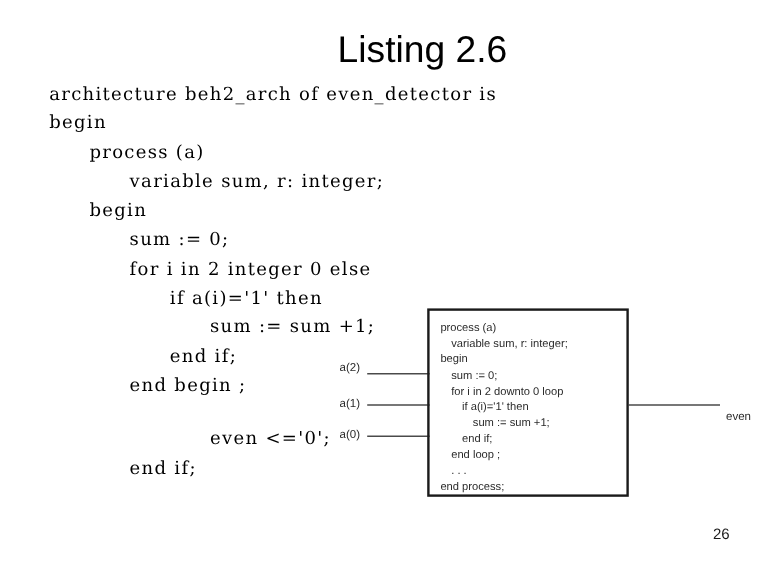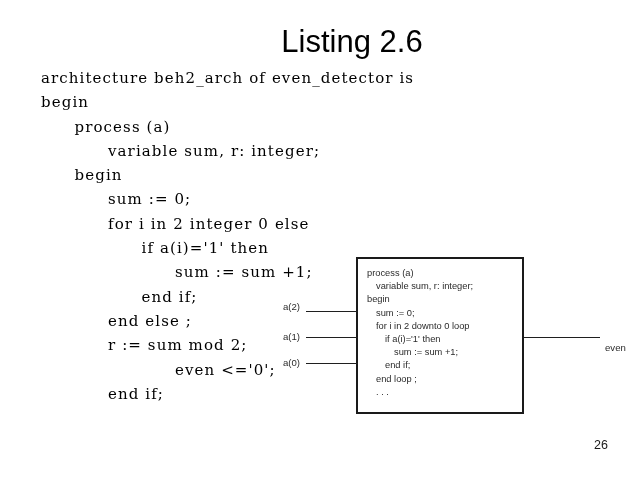--- a/index.html
+++ b/index.html
@@ -127,40 +127,40 @@
     <div class="code-line" style="padding-left: 0px;"><span class="kw">architecture</span><span class="id"> beh2_arch </span><span class="kw">of</span><span class="id"> even_detector </span><span class="kw">is</span></div>
     <div class="code-line" style="padding-left: 0px;"><span class="kw">begin</span></div>
     <div class="code-line" style="padding-left: 33.5px;"><span class="kw">process</span><span class="id"> (a)</span></div>
     <div class="code-line" style="padding-left: 67px;"><span class="kw">variable</span><span class="id"> sum, r: integer;</span></div>
     <div class="code-line" style="padding-left: 33.5px;"><span class="kw">begin</span></div>
     <div class="code-line" style="padding-left: 67px;"><span class="id">sum := 0;</span></div>
     <div class="code-line" style="padding-left: 67px;"><span class="kw">for</span><span class="id"> i </span><span class="kw">in</span><span class="id"> 2 </span><span class="kw">integer</span><span class="id"> 0 </span><span class="kw">else</span></div>
     <div class="code-line" style="padding-left: 100.5px;"><span class="kw">if</span><span class="id"> a(i)='1' </span><span class="kw">then</span></div>
     <div class="code-line" style="padding-left: 134px;"><span class="id">sum := sum +1;</span></div>
     <div class="code-line" style="padding-left: 100.5px;"><span class="kw">end if;</span></div>
-    <div class="code-line" style="padding-left: 67px;"><span class="kw">end else</span><span class="id"> ;</span></div>
-    <div class="code-line" style="padding-left: 67px;"><span class="id">r := sum </span><span class="kw">mod</span><span class="id"> 2;</span></div>
-    <div class="code-line" style="padding-left: 134px;"><span class="id">even &lt;='0';</span></div>
+    <div class="code-line" style="padding-left: 67px;"><span class="kw">end begin</span><span class="id"> ;</span></div>
+    <div class="code-line" style="padding-left: 134px; margin-top: 20px;"><span class="id">even &lt;='0';</span></div>
     <div class="code-line" style="padding-left: 67px;"><span class="kw">end if;</span></div>
   </div>
 
 <div id="block-diagram">
 
   <div id="process-box">
     <div id="process-box-code">
         <div class="box-line" style="padding-left: 0px;">process (a)</div>
         <div class="box-line" style="padding-left: 9px;">variable sum, r: integer;</div>
         <div class="box-line" style="padding-left: 0px;">begin</div>
         <div class="box-line" style="padding-left: 9px;">sum := 0;</div>
         <div class="box-line" style="padding-left: 9px;">for i in 2 downto 0 loop</div>
         <div class="box-line" style="padding-left: 18px;">if a(i)='1' then</div>
         <div class="box-line" style="padding-left: 27px;">sum := sum +1;</div>
         <div class="box-line" style="padding-left: 18px;">end if;</div>
         <div class="box-line" style="padding-left: 9px;">end loop ;</div>
         <div class="box-line" style="padding-left: 9px;">. . .</div>
+        <div class="box-line" style="padding-left: 0px;">end process;</div>
       </div>
   </div>
 
   <div id="diagram-ports">
       <div class="port-label" style="left: 13px; top: 51px;">a(2)</div>
       <div class="wire" style="left: 36px; top: 61px; width: 52px;"></div>
       <div class="port-label" style="left: 13px; top: 81px; text-align: center;">a(1)</div>
       <div class="wire" style="left: 36px; top: 87px; width: 52px;"></div>
       <div class="port-label" style="left: 13px; top: 107px;">a(0)</div>
       <div class="wire" style="left: 36px; top: 113px; width: 52px;"></div>

